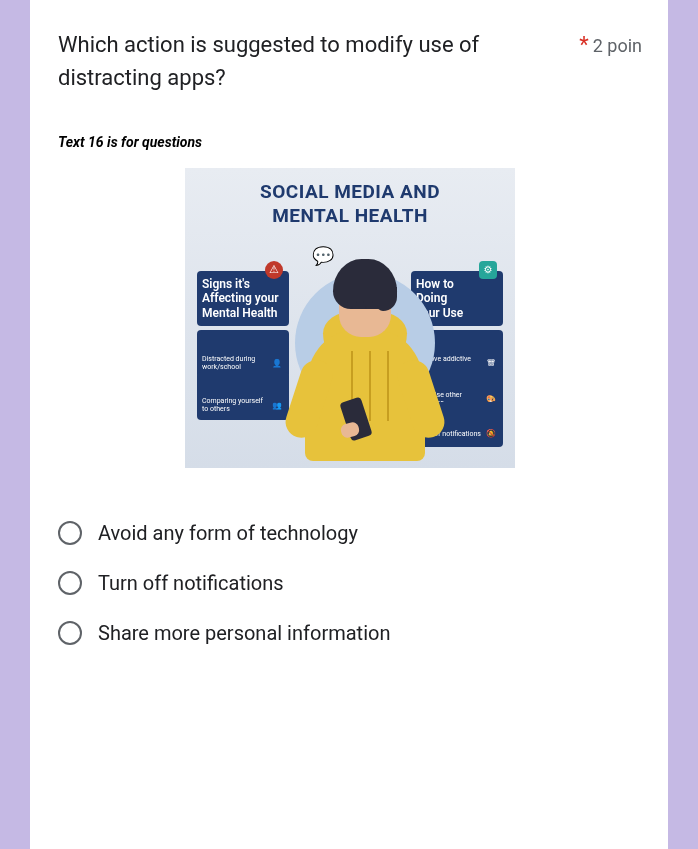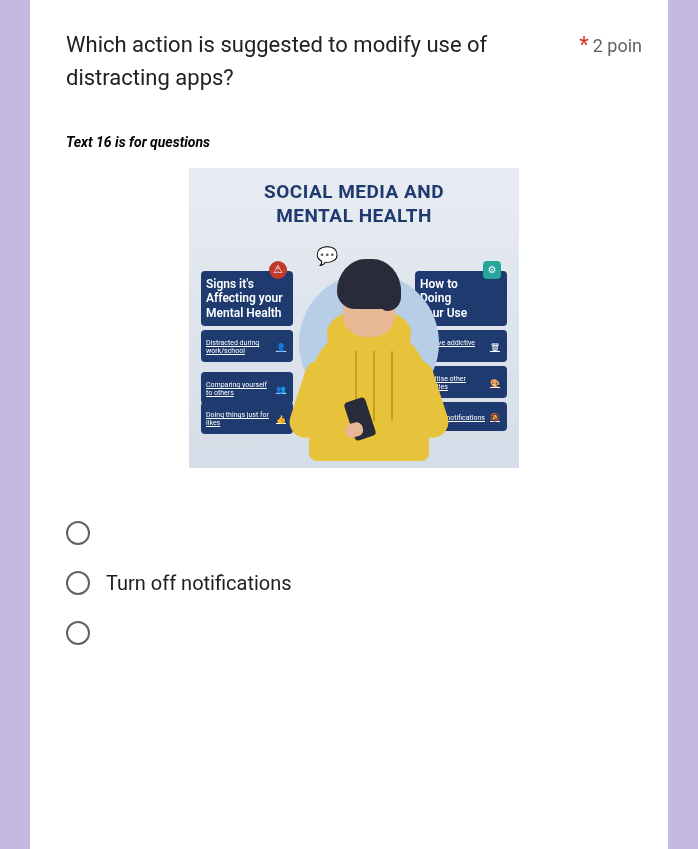--- a/index.html
+++ b/index.html
@@ -7,21 +7,21 @@
     font-family: Roboto, Arial, sans-serif;
     background: #c5b9e4;
     width: 698px;
     height: 849px;
     overflow: hidden;
     padding: 0 30px;
   }
   .card {
     background: #fff;
     height: 100%;
-    padding: 28px 26px 0 36px;
+    padding: 28px 26px 0 28px;
   }
   .question-row {
     display: flex;
     align-items: flex-start;
     gap: 10px;
   }
   .question-text {
     font-size: 22px;
     color: #202124;
     line-height: 1.5;
@@ -72,21 +72,21 @@
     color: #fff;
     border-radius: 4px;
     font-size: 7px;
     line-height: 1.2;
     padding: 6px 5px;
     width: 92px;
   }
   .panel.left  { left: 12px; }
   .panel.right { right: 12px; }
   .panel-title { font-size: 12px; font-weight: 600; }
-  .panel .row { display: flex; justify-content: space-between; align-items: center; margin-top: 3px; text-decoration: underline; }
+  .panel .row { display: flex; justify-content: space-between; align-items: center; margin-top: 19px; }
   .panel .row span:first-child { flex: 1; padding-right: 3px; }
   .mini-icon {
     width: 14px; height: 14px; display: flex; align-items: center; justify-content: center;
     font-size: 8px;
   }
   .warn-badge {
     position: absolute; top: -10px; right: 6px;
     width: 18px; height: 18px; border-radius: 50%;
     background: #c0392b; color: #fff; display: flex; align-items: center; justify-content: center;
     font-size: 11px;
@@ -249,26 +249,20 @@
     <div class="panel left" style="top:162px">
       <div class="row">
           <span>Distracted during work/school</span>
           <span class="mini-icon">👤</span>
         </div>
     </div>
     <div class="panel left" style="top:204px">
       <div class="row">
           <span>Comparing yourself to others</span>
           <span class="mini-icon">👥</span>
-        </div>
-    </div>
-    <div class="panel left" style="top:234px">
-      <div class="row">
-          <span>Doing things just for likes</span>
-          <span class="mini-icon">👍</span>
         </div>
     </div>
 
     <div class="panel right" style="top:103px">
       <div class="slider-badge">⚙</div>
       <div class="panel-title">
         <span>How to</span><br>
         <span>Doing</span><br>
         <span>your Use</span>
       </div>
@@ -306,23 +300,25 @@
       <div class="eye l"></div>
         <div class="eye r"></div>
       <div class="phone"></div>
       <div class="hand"></div>
     </div>
   </div>
 
   <div class="options">
     <label class="option">
       <span class="radio"></span>
+      <span class="option-label">Avoid any form of technology</span>
     </label>
     <label class="option">
       <span class="radio"></span>
       <span class="option-label">Turn off notifications</span>
     </label>
     <label class="option">
       <span class="radio"></span>
+      <span class="option-label">Share more personal information</span>
     </label>
   </div>
 
 </div>
 
 </body></html>

